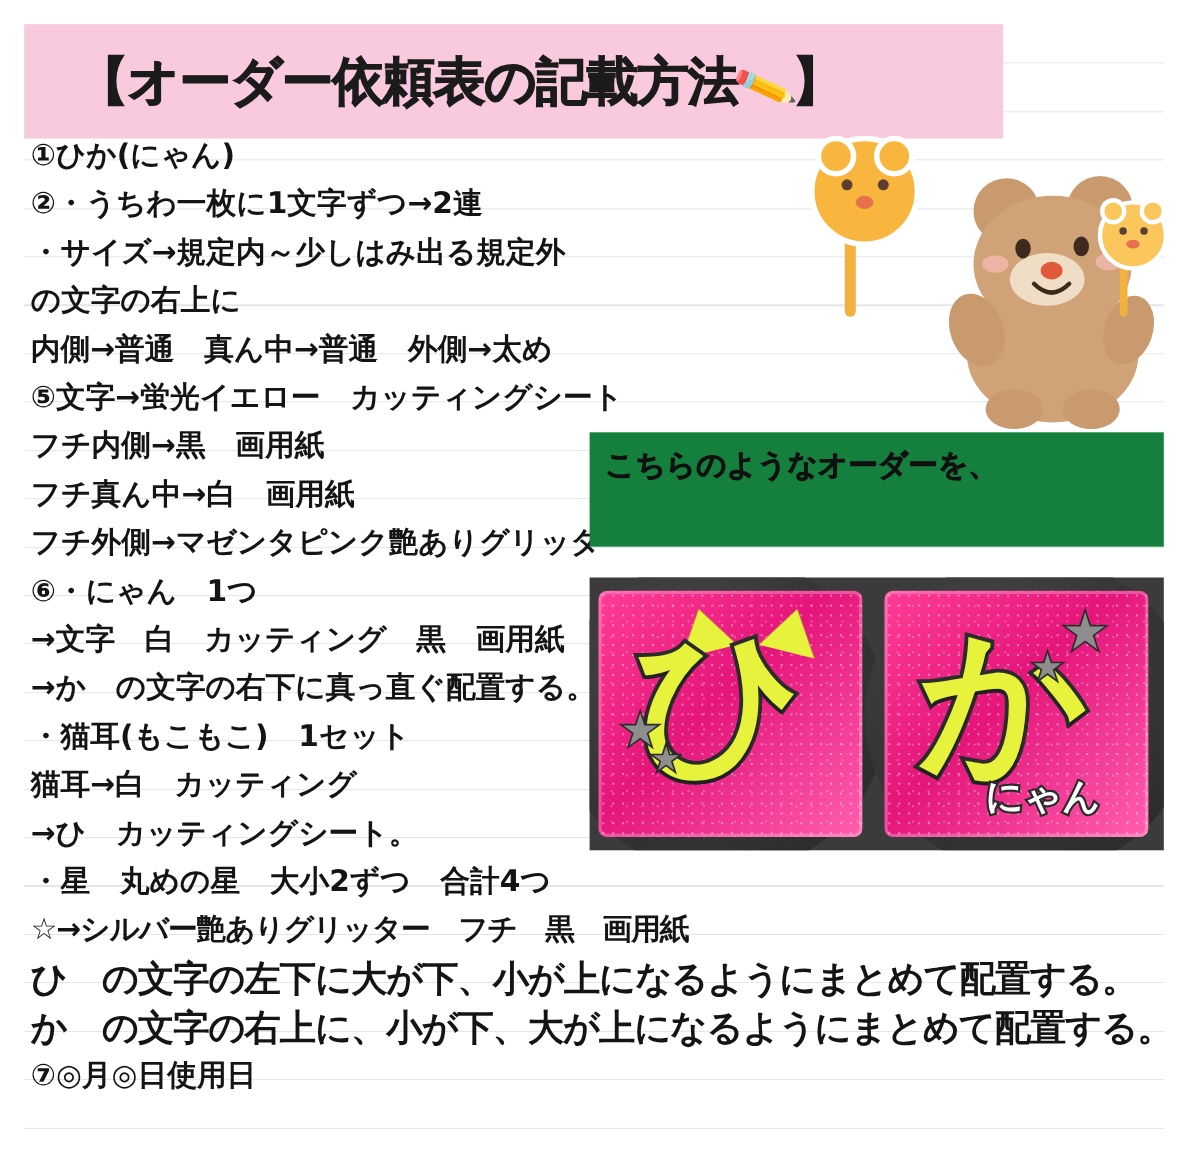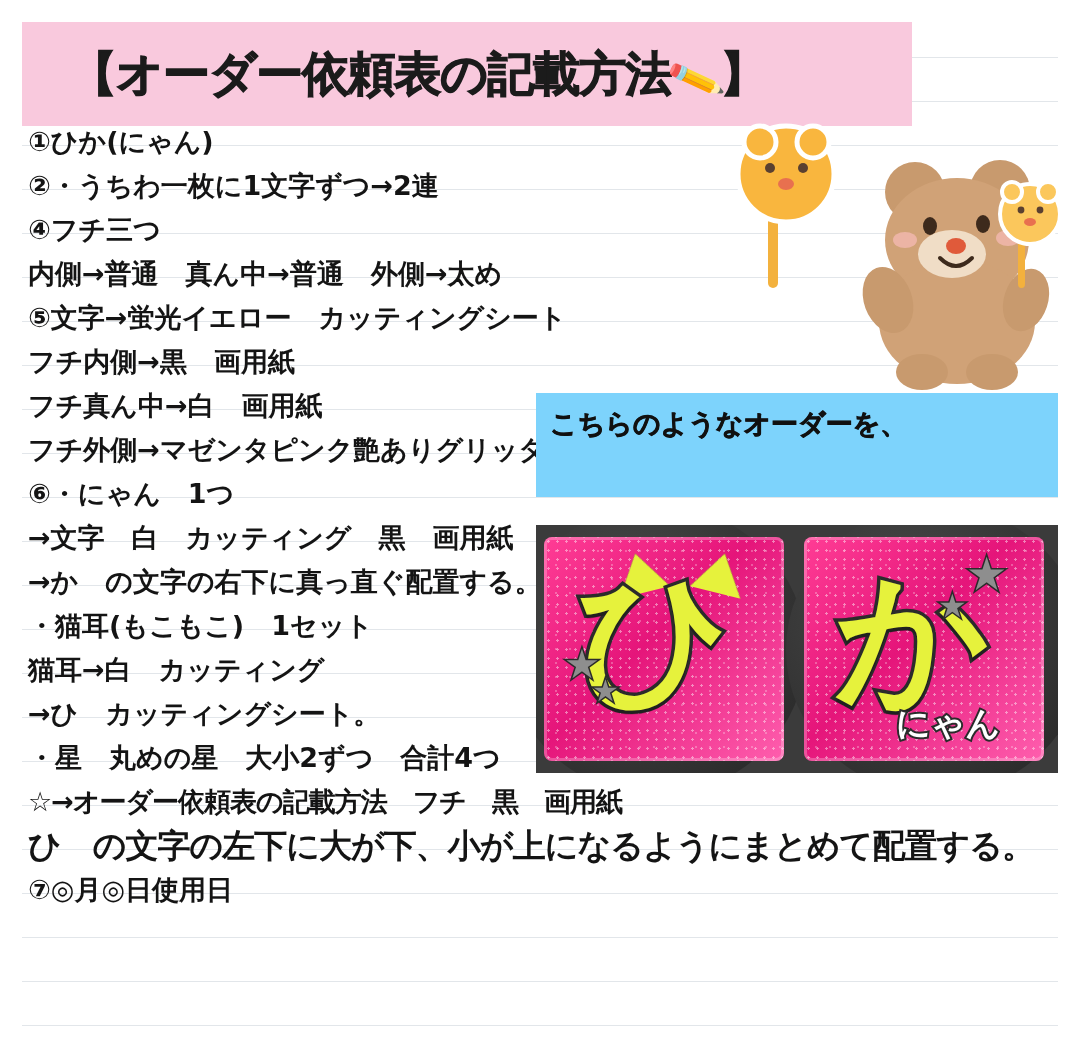--- a/index.html
+++ b/index.html
@@ -115,21 +115,21 @@
     height: 270px;
   }
 
   
   .note-box {
     position: absolute;
     left: 536px;
     top: 393px;
     width: 522px;
     height: 104px;
-    background: #7dd3fc;
+    background: #15803d;
     box-sizing: border-box;
     padding: 8px 10px 0 14px;
   }
   .note-line {
     font-family: "DejaVu Sans", sans-serif;
     font-weight: bold;
     font-size: 27px;
     line-height: 46px;
     color: #111111;
     -webkit-text-stroke: 0.7px #111111;
@@ -278,35 +278,37 @@
         <circle cx="321" cy="88" r="3.4" fill="#5a4030"></circle>
         <circle cx="340" cy="88" r="3.4" fill="#5a4030"></circle>
         <ellipse cx="330" cy="100" rx="6" ry="4" fill="#e8704f"></ellipse>
       </g>
     </svg>
   </div>
 
   <div class="lines">
     <div class="line">①ひか(にゃん)</div>
     <div class="line">②・うちわ一枚に1文字ずつ→2連</div>
-    <div class="line">④フチ三つ</div>
+    <div class="line">  ・サイズ→規定内～少しはみ出る規定外</div>
+    <div class="line">の文字の右上に</div>
     <div class="line">内側→普通　真ん中→普通　外側→太め</div>
     <div class="line">⑤文字→蛍光イエロー　カッティングシート</div>
     <div class="line">フチ内側→黒　画用紙</div>
     <div class="line">フチ真ん中→白　画用紙</div>
     <div class="line">フチ外側→マゼンタピンク艶ありグリッター</div>
     <div class="line">⑥・にゃん　1つ</div>
     <div class="line">→文字　白　カッティング　黒　画用紙</div>
     <div class="line">→か　の文字の右下に真っ直ぐ配置する。</div>
     <div class="line">・猫耳(もこもこ)　1セット</div>
     <div class="line">猫耳→白　カッティング</div>
     <div class="line">→ひ　カッティングシート。</div>
     <div class="line">・星　丸めの星　大小2ずつ　合計4つ</div>
-    <div class="line tight">☆→オーダー依頼表の記載方法　フチ　黒　画用紙</div>
+    <div class="line tight">☆→シルバー艶ありグリッター　フチ　黒　画用紙</div>
     <div class="line small tight">ひ　の文字の左下に大が下、小が上になるようにまとめて配置する。</div>
+    <div class="line small tight">か　の文字の右上に、小が下、大が上になるようにまとめて配置する。</div>
     <div class="line">⑦◎月◎日使用日</div>
 
   </div>
 
   <div class="note-box">
     <div class="note-line">こちらのようなオーダーを、</div>
   </div>
 
   <div class="photo">
     <div class="bg-disc" style="left:-30px; top:-20px; width:300px; height:290px;"></div>

